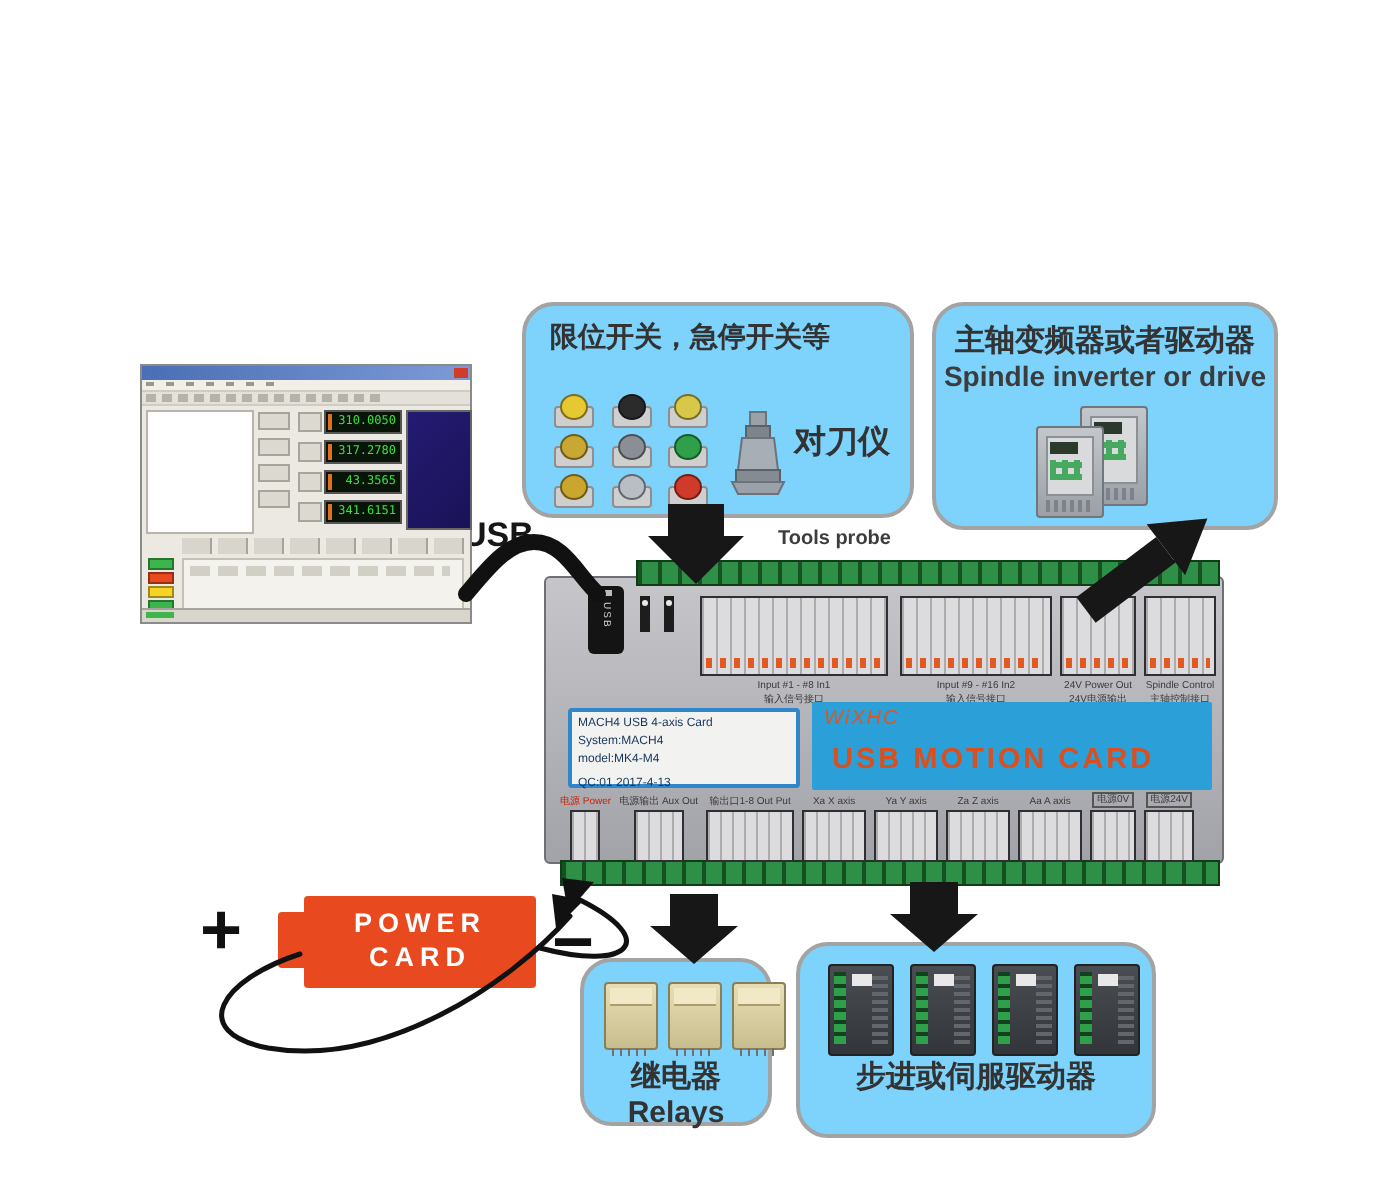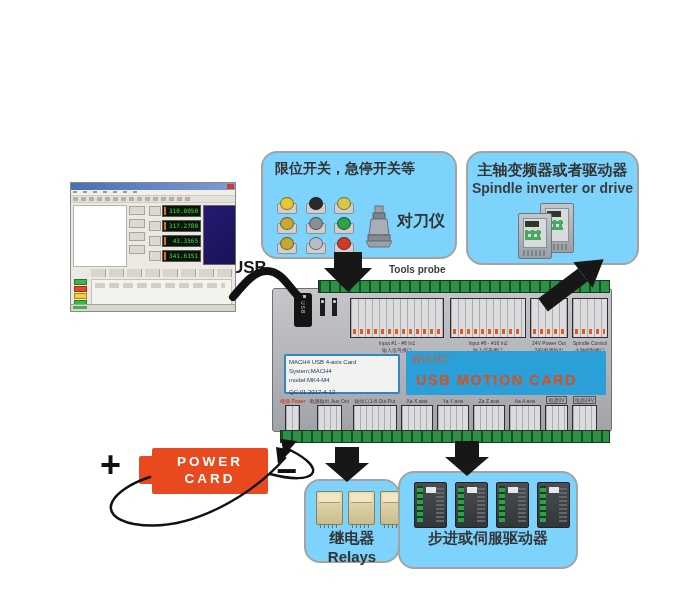--- a/index.html
+++ b/index.html
@@ -39,21 +39,21 @@
   .vfd .panel{position:absolute;left:4px;top:4px;right:4px;bottom:10px;background:#d8dadc;border:1px solid #8a9096;}
   .vfd .screen{position:absolute;left:6px;top:7px;width:14px;height:6px;background:#2c3a2c;}
   .vfd .pad{position:absolute;left:6px;top:16px;width:16px;height:10px;
             background:repeating-linear-gradient(90deg,#2ea04a 0 3px,transparent 3px 6px),
                        repeating-linear-gradient(0deg,#2ea04a 0 3px,transparent 3px 6px);opacity:.85;}
   .vfd .vents{position:absolute;left:4px;bottom:2px;right:4px;height:6px;
               background:repeating-linear-gradient(90deg,#7d8388 0 2px,transparent 2px 4px);}
   #vfd-back{left:72px;top:50px;height:50px;}
   #vfd-front{left:50px;top:60px;height:46px;}
 
-  #relays-box{left:304px;top:479px;width:96px;height:84px;padding-left:21px;}
+  #relays-box{left:290px;top:479px;width:96px;height:84px;padding-left:21px;}
   .relay{position:absolute;top:10px;width:25px;height:32px;background:linear-gradient(180deg,#e8dfb6,#c9bd8c);
          border:1px solid #8a7f55;border-radius:2px;}
   .relay:before{content:"";position:absolute;left:2px;top:2px;right:2px;height:8px;background:#f1e9c6;border-bottom:1px solid #a99d6e;}
   .relay:after{content:"";position:absolute;left:3px;bottom:-4px;right:3px;height:4px;
                background:repeating-linear-gradient(90deg,#6f6f6f 0 1px,transparent 1px 4px);}
   #relays-box .lbl{position:absolute;left:0;top:48px;width:100%;text-align:center;font-size:15px;font-weight:600;color:#333;}
 
   #driver-box{left:398px;top:471px;width:180px;height:98px;}
   .drv{position:absolute;top:9px;width:31px;height:44px;background:linear-gradient(180deg,#4a4d52,#323539);
        border:1px solid #222;border-radius:2px;}

